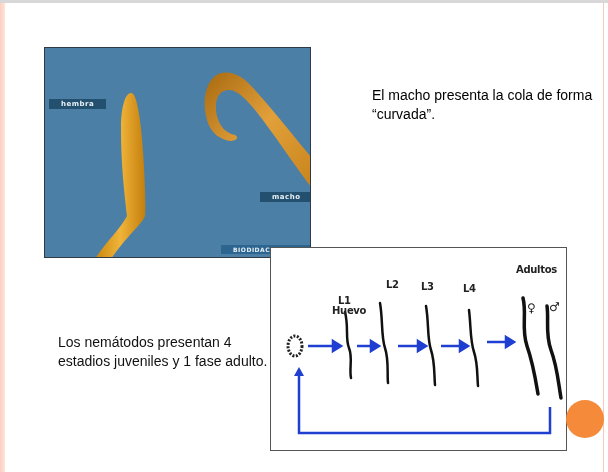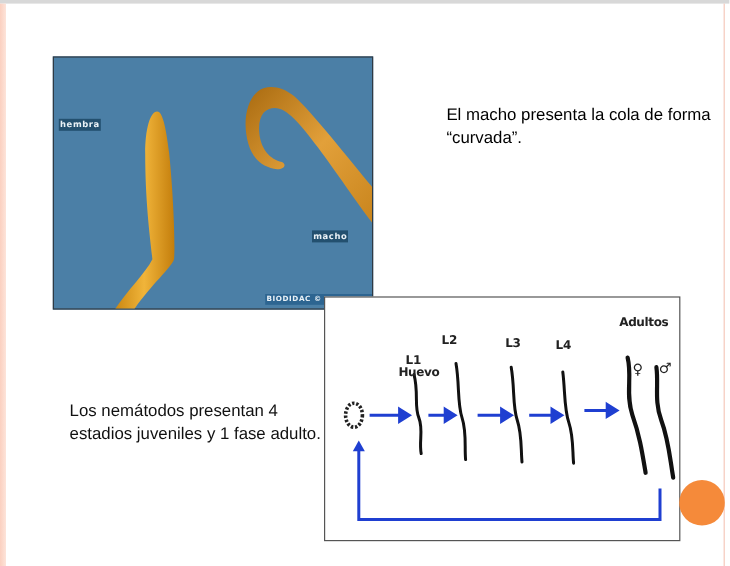--- a/index.html
+++ b/index.html
@@ -13,21 +13,21 @@
     
     .photo {
       position: absolute; left: 44px; top: 47px; width: 267px; height: 211px;
       background: #4b7fa6;
       border: 1px solid #2f3a44;
       overflow: hidden;
     }
     .photo svg { position: absolute; left: 0; top: 0; }
     .photo-label {
       position: absolute; background: #23506f; color: #e9f1f6;
-      font-size: 7px; font-weight: bold; letter-spacing: 0.5px; padding: 1px 1px;
+      font-size: 7px; font-weight: bold; letter-spacing: 0.5px; padding: 1px 12px;
       font-family: "DejaVu Sans", sans-serif;
     }
     .label-hembra { left: 4px; top: 51px; }
     .label-macho { left: 215px; top: 127px; margin-top: 17px; }
     .label-credit { left: 176px; top: 197px; font-size: 6px; width: 90px; background: #2d6591; }
 
     .caption-top {
       position: absolute; left: 372px; top: 86px; width: 230px;
       font-size: 14px; line-height: 19px; color: #000000;
     }
@@ -113,21 +113,21 @@
       <path d="M109 55 C 112 72, 110 88, 114 100 C 118 112, 116 125, 117 135"></path>
       <path d="M155 58 C 158 75, 156 90, 160 102 C 164 114, 163 126, 164 137"></path>
       <path d="M198 62 C 200 78, 199 92, 203 104 C 207 116, 206 128, 207 138"></path>
 
       <path d="M252 50 C 256 66, 250 80, 256 98 C 262 115, 264 128, 267 146" stroke-width="3.5"></path>
       <path d="M276 58 C 278 72, 274 86, 280 102 C 286 118, 287 132, 290 150" stroke-width="3.5"></path>
     </g>
   </svg>
   <span class="dlabel" style="left:20px; top:57px;margin-left:41px;">Huevo</span>
   <span class="dlabel" style="left:67px; top:35px;margin-top:12px;">L1</span>
-  <span class="dlabel" style="left:97px; top:31px;">L2</span>
+  <span class="dlabel" style="left:115px; top:31px;">L2</span>
   <span class="dlabel" style="left:150px; top:33px;">L3</span>
   <span class="dlabel" style="left:192px; top:35px;text-align:right;">L4</span>
   <span class="dlabel" style="left:245px; top:16px;text-align:right;">Adultos</span>
   <span class="dlabel" style="left:256px; top:53px; font-size:12px;">♀</span>
   <span class="dlabel" style="left:278px; top:52px; font-size:12px;">♂</span>
 </div>
 
 <div class="orange-dot"></div>
 
 </body></html>

